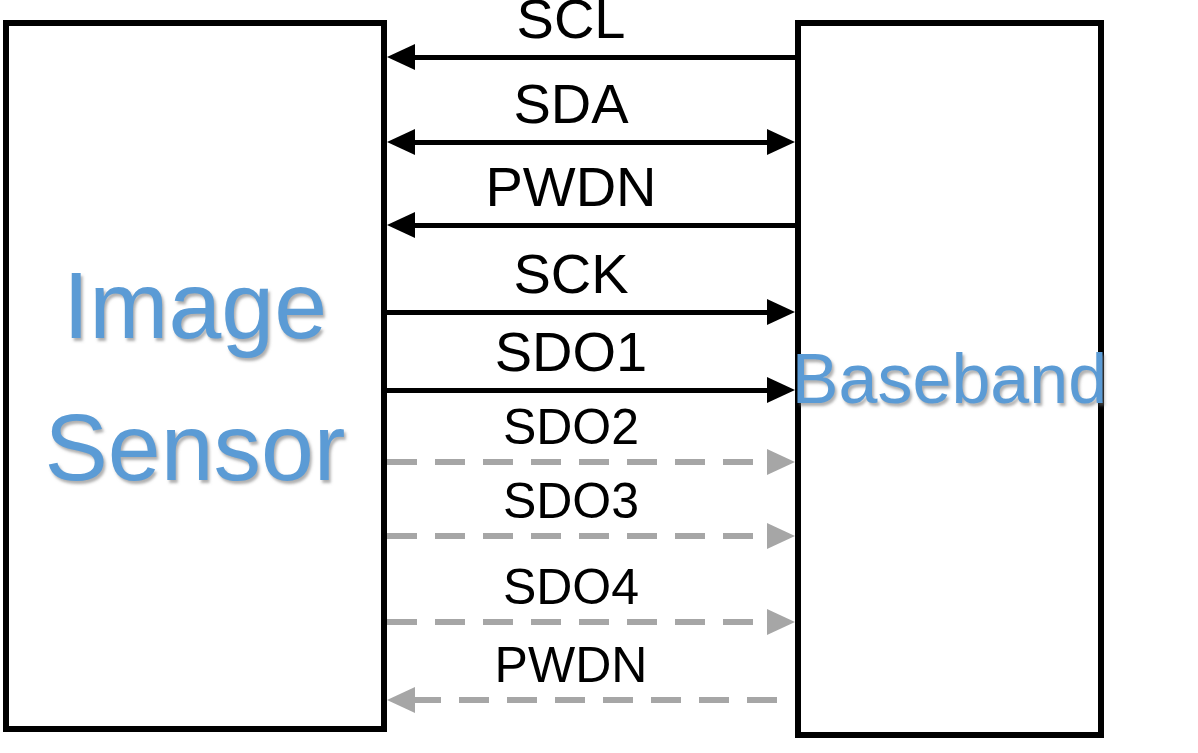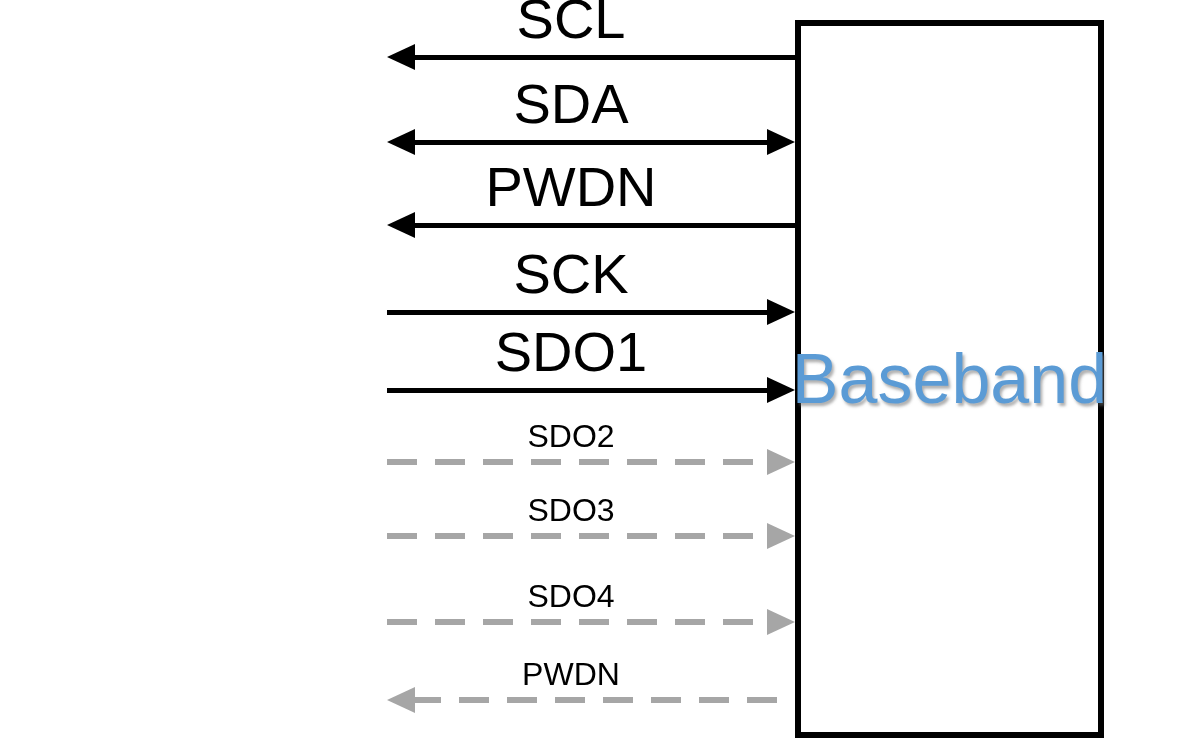--- a/index.html
+++ b/index.html
@@ -48,21 +48,21 @@
     left: 0;
     right: 0;
     text-align: center;
     transform: translateX(-20px);
     font-size: 56px;
     line-height: 1;
     color: #000000;
     white-space: nowrap;
     user-select: none;
   }
-  .conn.dashed .conn-label { font-size: 32px; }
+  .conn.dashed .conn-label { font-size: 50px; }
   .line {
     position: absolute;
     top: -2px;
     height: 5px;
     left: 0;
     right: 0;
     background: #000000;
   }
   .conn.dashed .line {
     top: -3px;
@@ -83,20 +83,23 @@
   .arrow.left  { left: 0;  border-right: 28px solid #000000; }
   .arrow.right { right: 0; border-left: 28px solid #000000; }
   .conn.dashed .arrow.left  { border-right-color: #a6a6a6; }
   .conn.dashed .arrow.right { border-left-color: #a6a6a6; }
 </style>
 </head>
 <body>
 
 <div class="canvas">
 
+  <div class="box left-box">
+    <div class="box-label">Image Sensor</div>
+  </div>
 
   <div class="box right-box">
     <div class="box-label">Baseband</div>
   </div>
 
   <div class="conn solid dir-left" style="top:57px">
     <span class="conn-label">SCL</span>
     <div class="line"></div>
     <div class="arrow left"></div>
 

